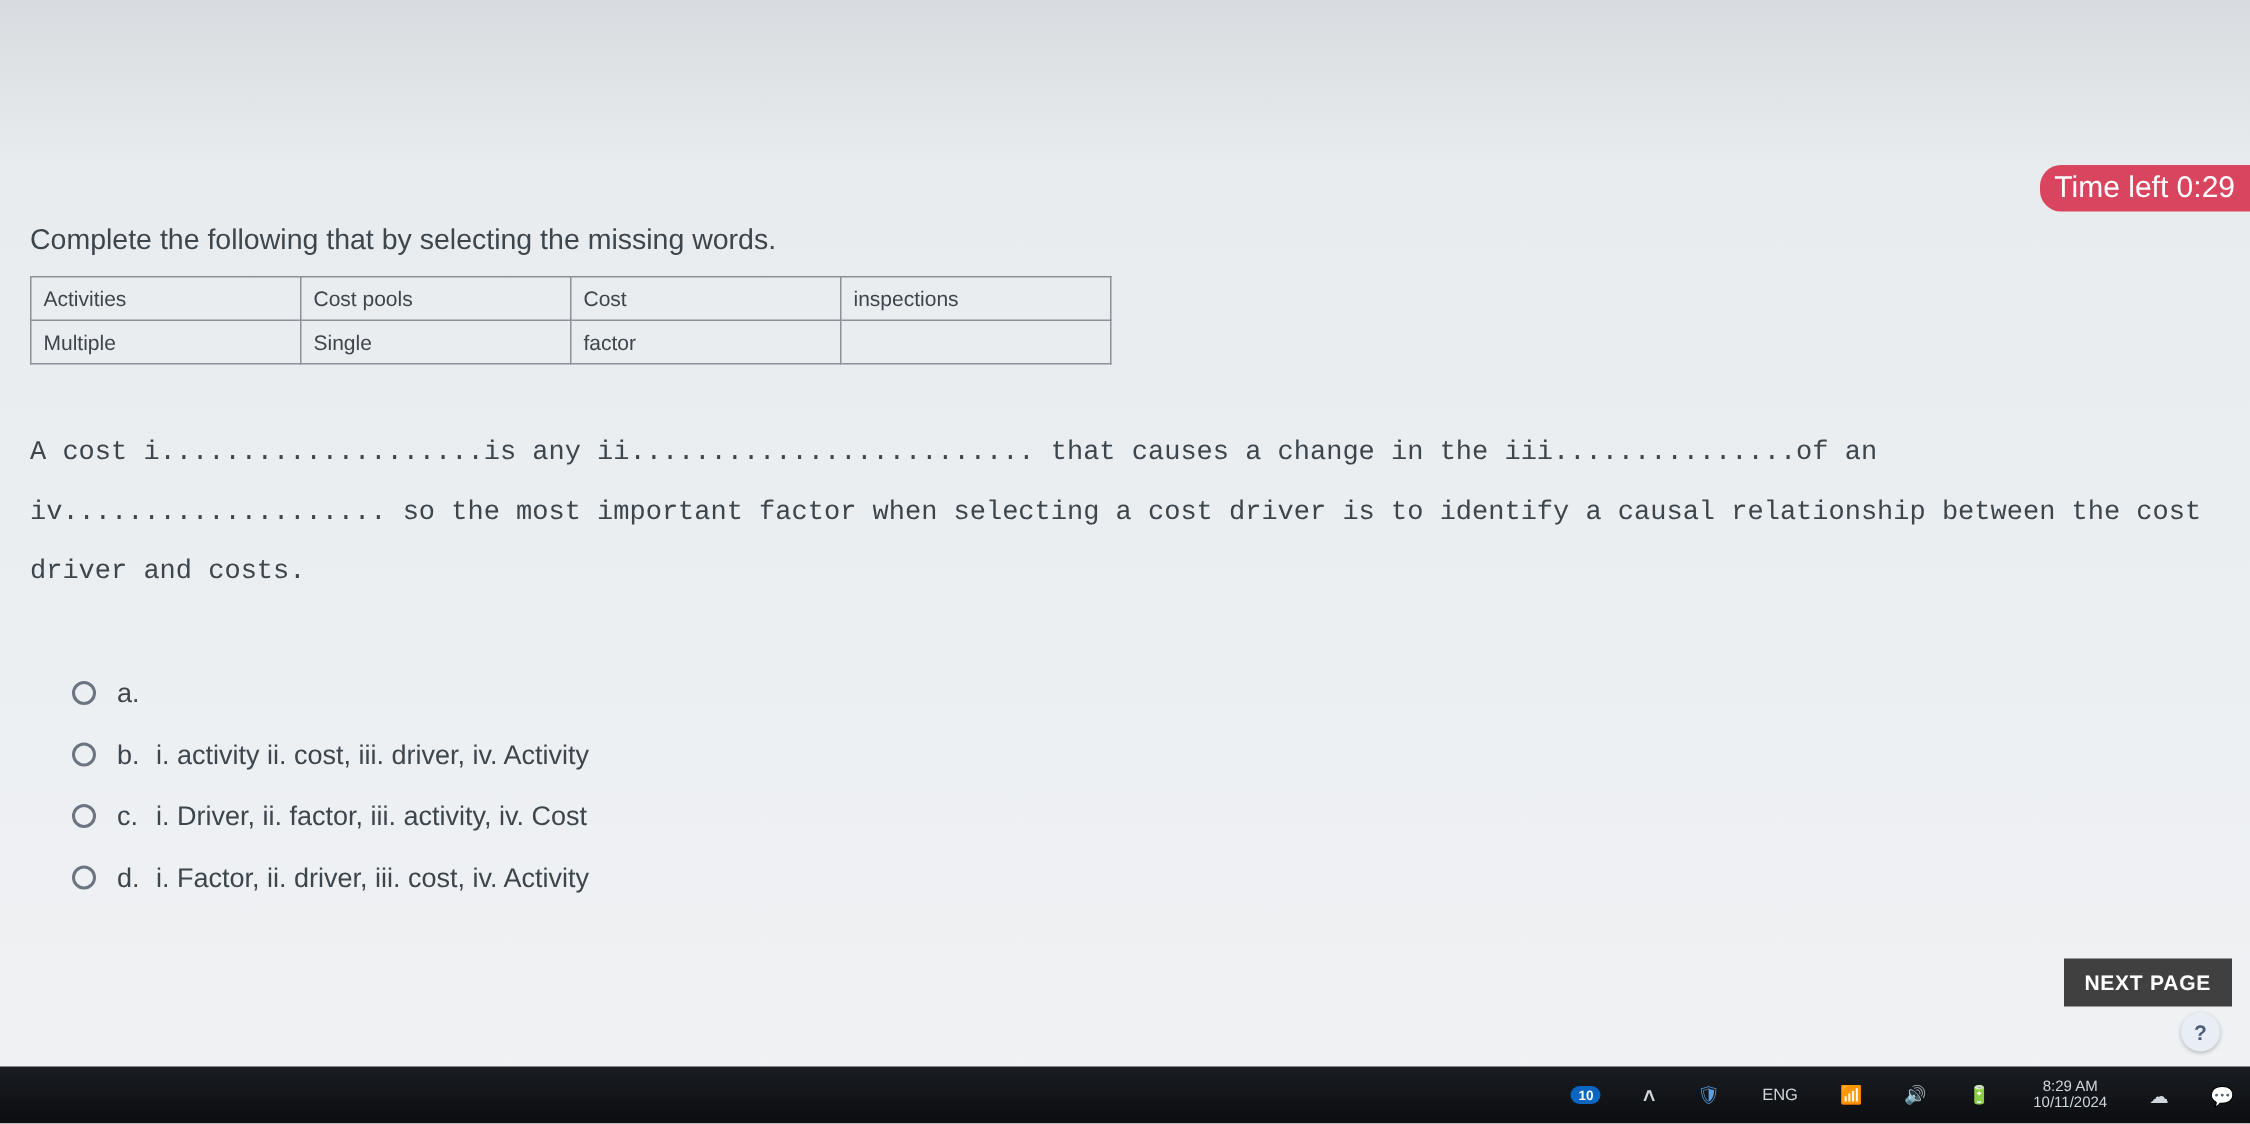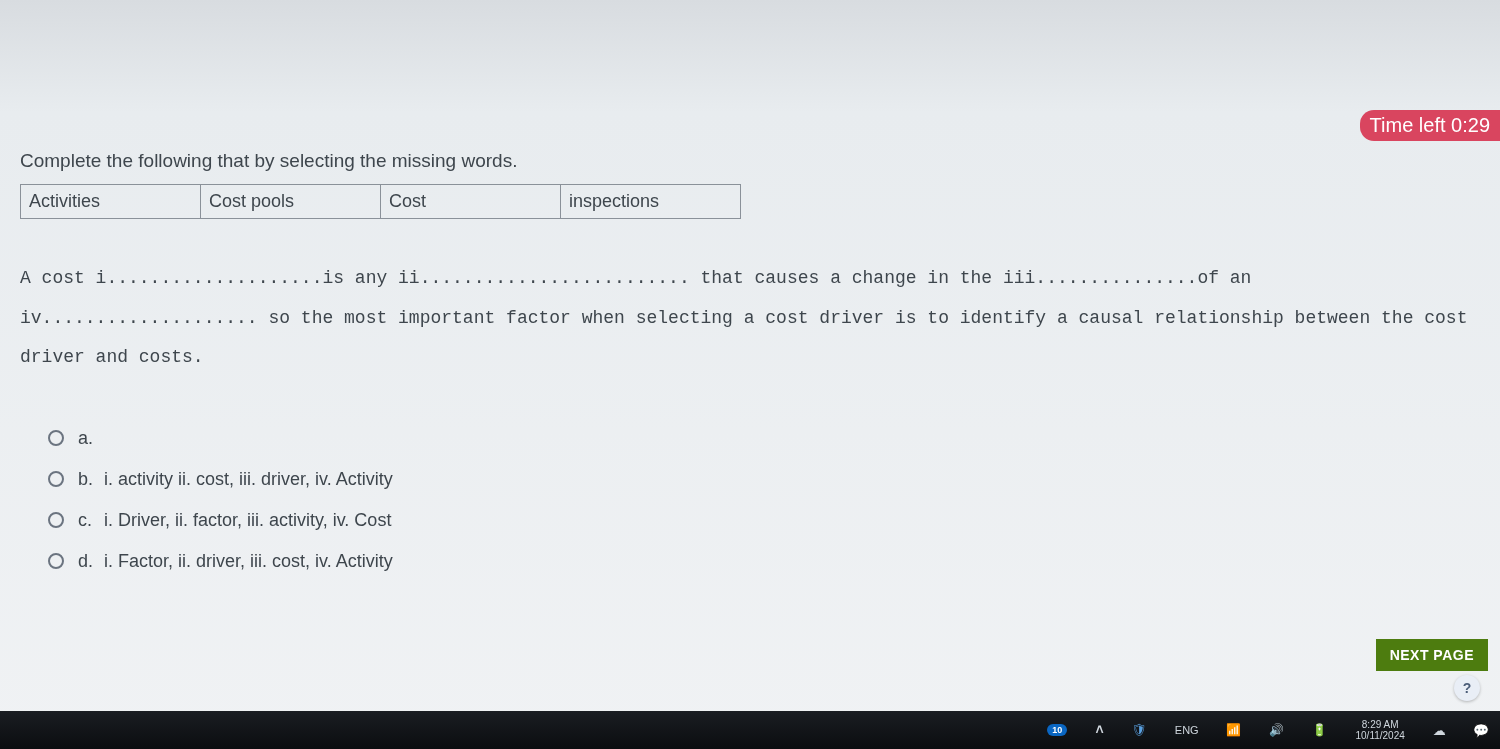--- a/index.html
+++ b/index.html
@@ -33,21 +33,21 @@
       margin-bottom: 12px;
       margin-top: 20px;
     }
     table.word-table {
       border-collapse: collapse;
       margin-bottom: 40px;
     }
     table.word-table td {
       border: 1px solid #8a9199;
       padding: 6px 8px;
-      font-size: 18px;
+      font-size: 14px;
       color: #3e464d;
       min-width: 180px;
     }
     .fill-text {
       font-size: 18px;
       color: #3e464d;
       line-height: 2.2;
       margin-bottom: 50px;
       max-width: 1460px;
       font-family: Liberation Mono, monospace;
@@ -72,21 +72,21 @@
       flex-shrink: 0;
     }
     .opt-letter {
       width: 26px;
       flex-shrink: 0;
     }
     .next-btn {
       position: absolute;
       right: 12px;
       bottom: 78px;
-      background: #4d7c0f;
+      background: #404040;
       color: #fff;
       font-size: 14px;
       padding: 8px 14px;
       border: none;
       font-weight: 600;
       letter-spacing: .5px;
     }
     .float-help {
       position: absolute;
       right: 20px;
@@ -147,20 +147,26 @@
 
   <div class="instruction">Complete the following that by selecting the missing words.</div>
 
   <table class="word-table">
     <tbody>
         <tr>
       <td>Activities</td>
       <td>Cost pools</td>
       <td>Cost</td>
       <td>inspections</td>
+    </tr>
+    <tr>
+      <td>Multiple</td>
+      <td>Single</td>
+      <td>factor</td>
+      <td></td>
     </tr>
   </tbody>
     </table>
 
   <div class="fill-text">A cost i....................is any ii......................... that causes a change in the iii...............of an iv.................... so the most important factor when selecting a cost driver is to identify a causal relationship between the cost driver and costs.</div>
 
   <div class="options">
     <div class="option-row">
       <span class="radio"></span>
       <span class="opt-letter">a.</span>

